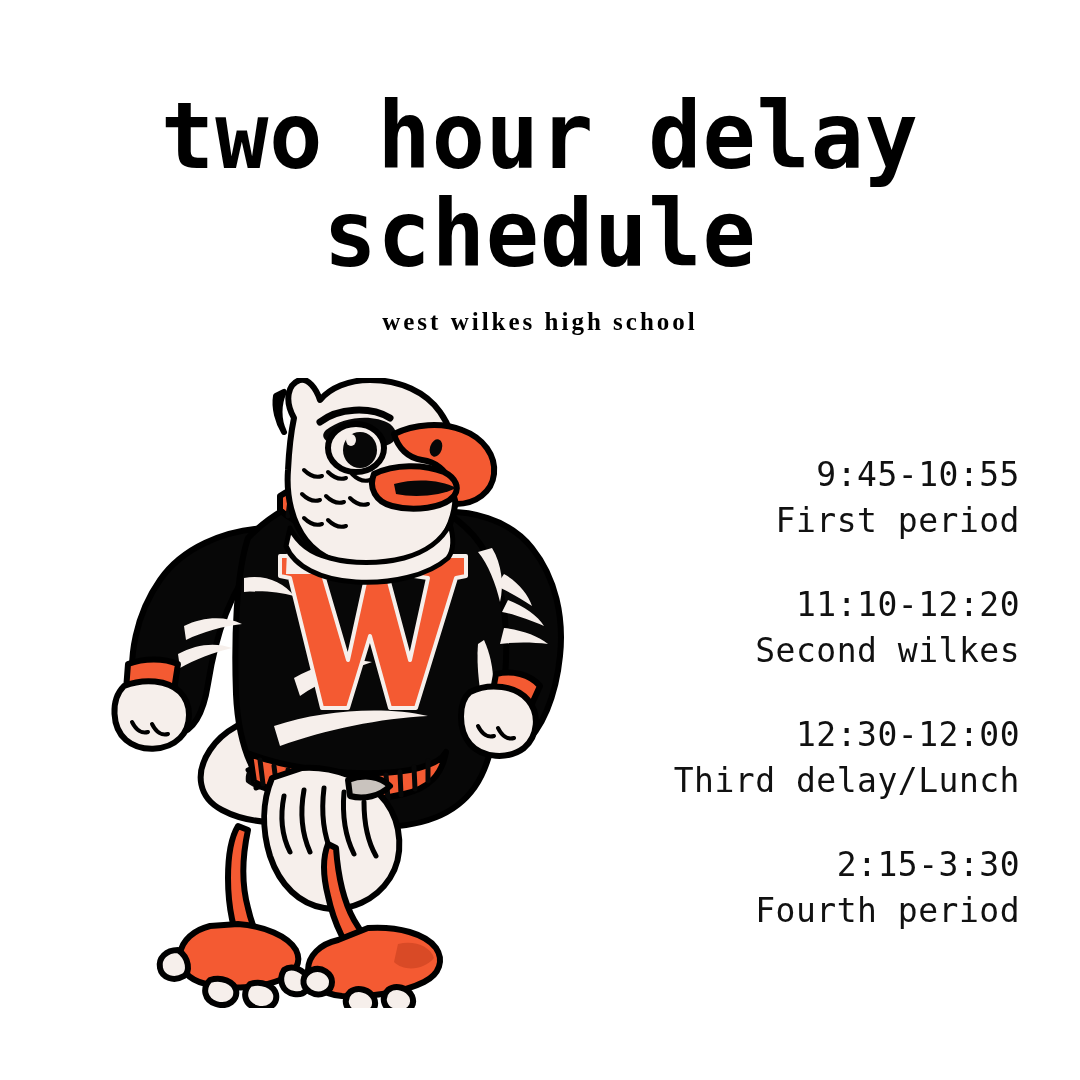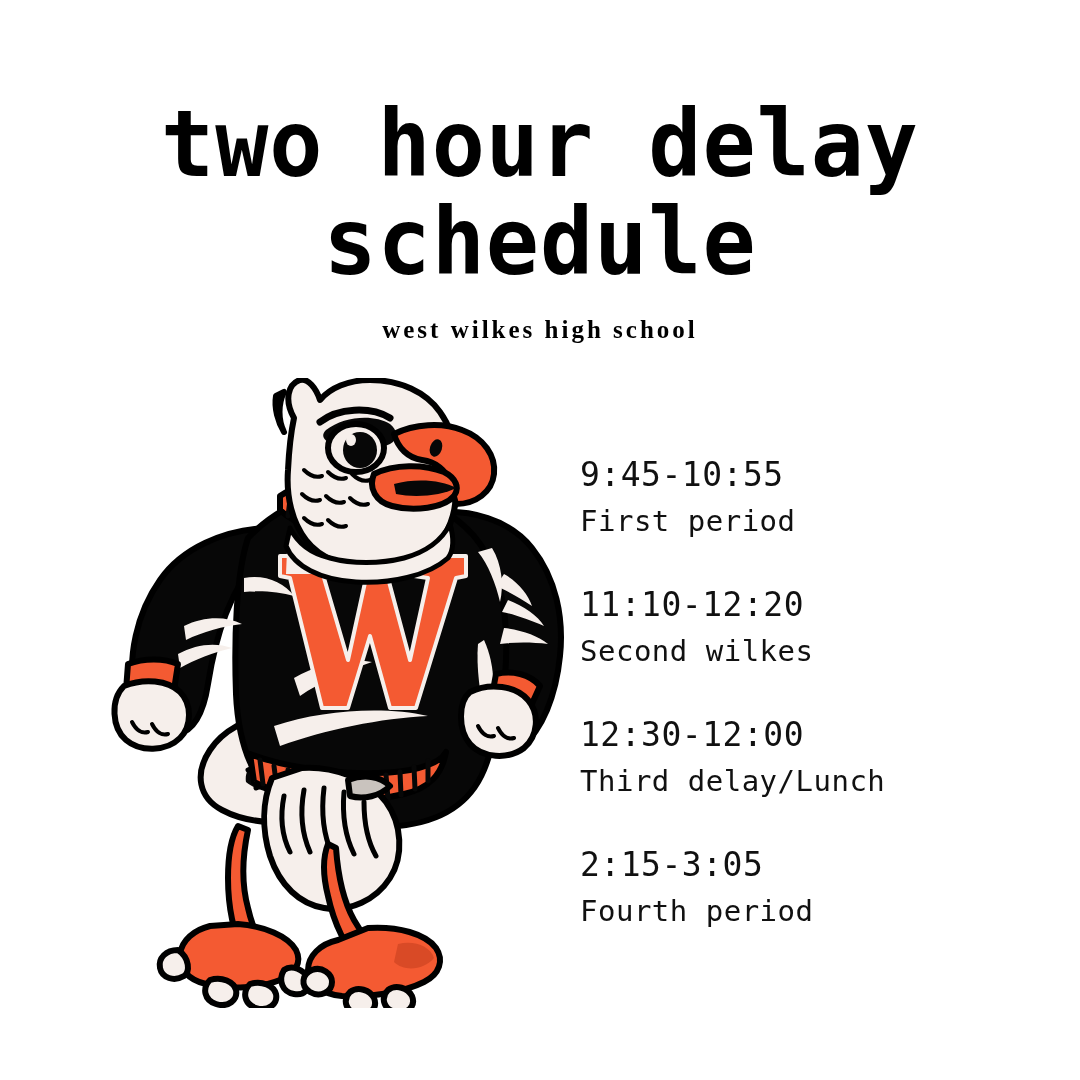--- a/index.html
+++ b/index.html
@@ -12,21 +12,21 @@
     width: 1080px;
     height: 1080px;
     background: #ffffff;
     overflow: hidden;
     font-family: "DejaVu Sans Mono", "Liberation Mono", monospace;
   }
 
   
   .heading-block {
     position: absolute;
-    top: 96px;
+    top: 88px;
     left: 0;
     width: 1080px;
     text-align: center;
   }
   .title-line {
     font-family: "DejaVu Sans Mono", "Liberation Mono", monospace;
     font-weight: 700;
     font-size: 92px;
     line-height: 98px;
     color: #000000;
@@ -43,37 +43,37 @@
     color: #000000;
     white-space: pre;
   }
 
   
   .schedule {
     position: absolute;
     top: 452px;
     left: 580px;
     width: 440px;
-    text-align: left;
+    text-align: right;
   }
   .sched-entry { margin-bottom: 38px; }
   .sched-entry:last-child { margin-bottom: 0; }
   .sched-time {
     font-family: "DejaVu Sans Mono", "Liberation Mono", monospace;
     font-weight: 400;
     font-size: 33px;
     line-height: 46px;
     color: #111111;
     letter-spacing: 0.5px;
     white-space: pre;
   }
   .sched-label {
     font-family: "DejaVu Sans Mono", "Liberation Mono", monospace;
     font-weight: 400;
-    font-size: 29px;
+    font-size: 33px;
     line-height: 46px;
     color: #111111;
     letter-spacing: 0.5px;
     white-space: pre;
   }
 
   
   .mascot {
     position: absolute;
     left: 98px;
@@ -286,19 +286,19 @@
       <div class="sched-time">11:10-12:20</div>
       <div class="sched-label">Second wilkes</div>
     </div>
 
     <div class="sched-entry">
       <div class="sched-time">12:30-12:00</div>
       <div class="sched-label">Third delay/Lunch</div>
     </div>
 
     <div class="sched-entry">
-      <div class="sched-time">2:15-3:05</div>
+      <div class="sched-time">2:15-3:30</div>
       <div class="sched-label">Fourth period</div>
     </div>
 
   </div>
 
 </div>
 
 </body></html>

